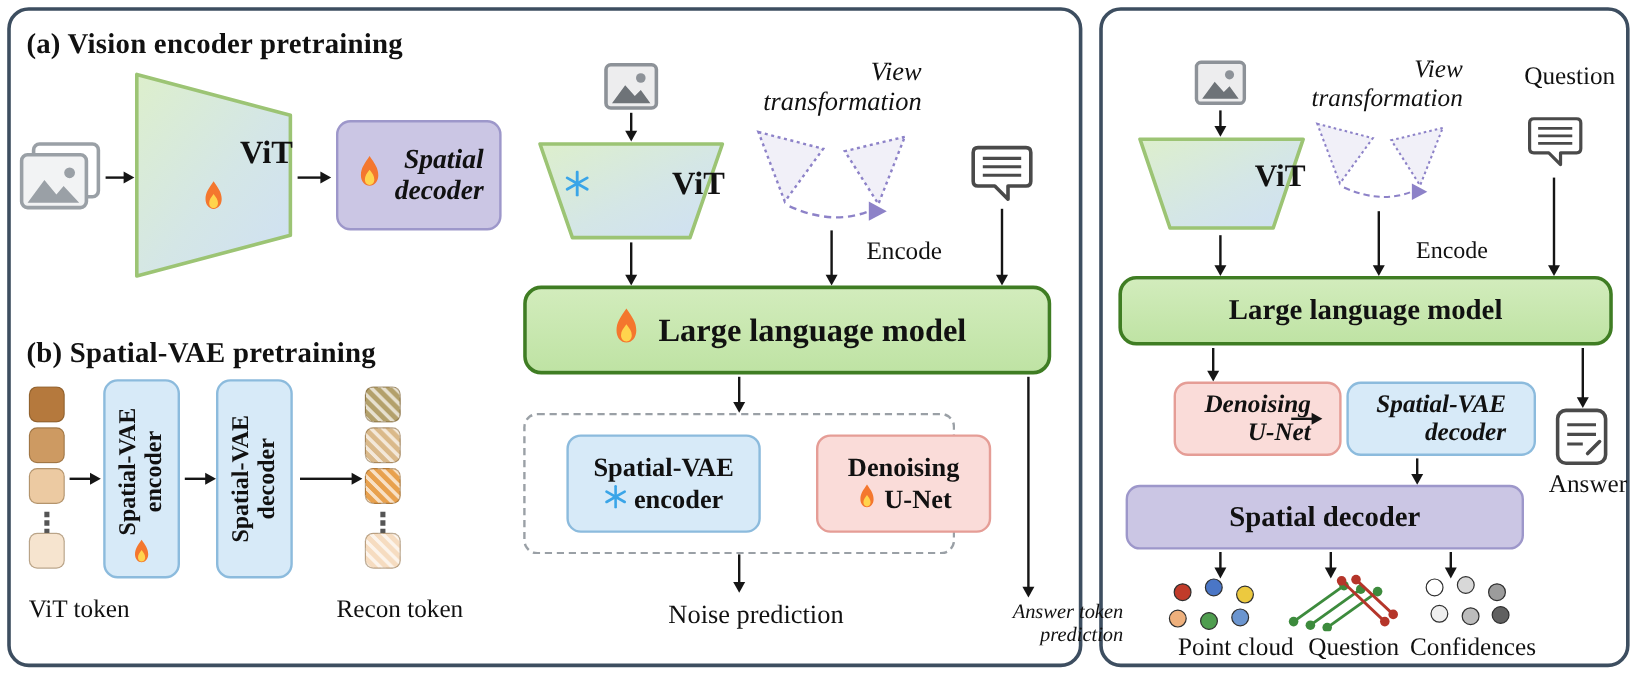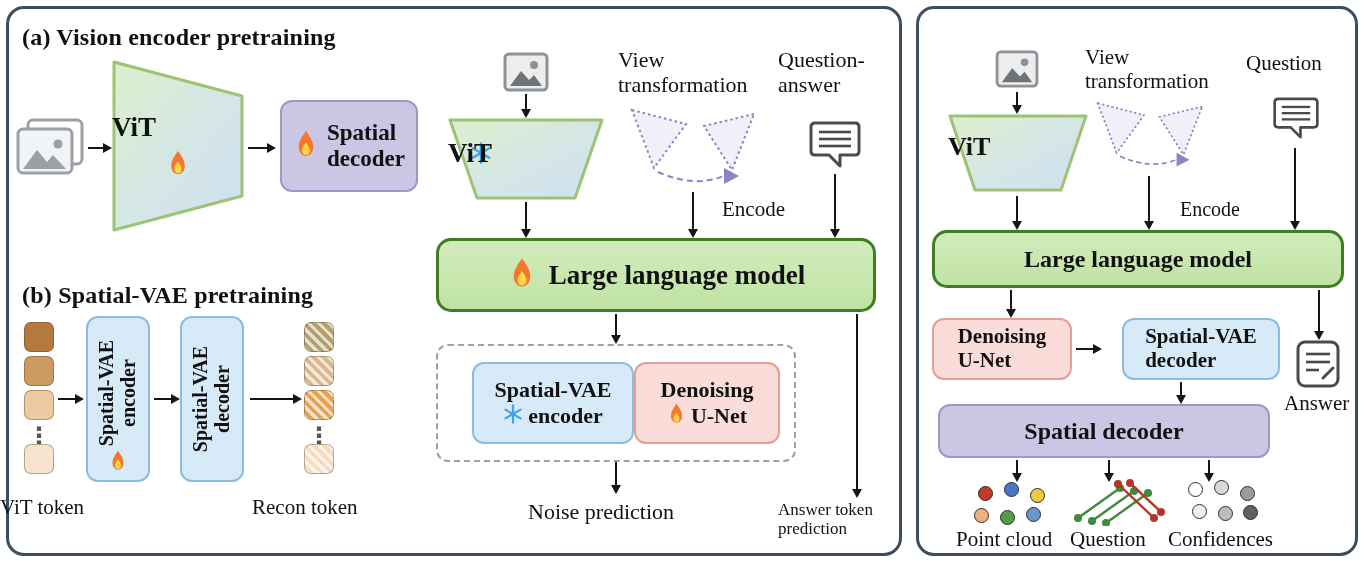--- a/index.html
+++ b/index.html
@@ -1,46 +1,46 @@
 <!DOCTYPE html>
 <html><head>
 <meta charset="utf-8">
 <style>
   html,body{margin:0;padding:0;background:#fff;}
   .canvas{position:relative;width:1364px;height:565px;background:#fff;
           font-family:"Liberation Serif","DejaVu Serif",serif;color:#111;overflow:hidden;}
   .abs{position:absolute;}
   .panel{position:absolute;border:3px solid #3d4e60;border-radius:18px;background:#fff;box-sizing:border-box;}
   .title{position:absolute;font-weight:700;font-size:24px;letter-spacing:.2px;white-space:nowrap;margin-top:12px;}
-  .pre{white-space:pre-line;text-align:left;line-height:1.12;}
+  .pre{white-space:pre-line;text-align:right;line-height:1.12;font-style:italic;}
   .lbl{position:absolute;line-height:1.12;}
   .box{position:absolute;box-sizing:border-box;display:flex;align-items:center;justify-content:center;border-radius:12px;}
   .col{flex-direction:column;}
   .row{display:flex;align-items:center;justify-content:center;}
   .blue{background:#d7eaf8;border:2.5px solid #8cbbdd;margin-left:20px;}
-  .pink{background:#fadcd9;border:2.5px solid #e59d96;}
+  .pink{background:#fadcd9;border:2.5px solid #e59d96;margin-left:46px;}
   .purple{background:#cbc6e4;border:2.5px solid #9d97ca;}
   .green{background:linear-gradient(180deg,#d2ecbc,#bfe3a4);border:3.5px solid #3f7d23;border-radius:15px;}
   .dashedbox{position:absolute;border:2.5px dashed #9aa0a6;border-radius:12px;box-sizing:border-box;}
   .vbox{position:absolute;box-sizing:border-box;border-radius:12px;background:#d7eaf8;border:2.5px solid #8cbbdd;}
   .vtext{position:absolute;left:50%;top:46%;transform:translate(-50%,-50%) rotate(-90deg);
          text-align:center;font-weight:700;line-height:1.08;white-space:pre-line;}
   .arr-v{position:absolute;width:2.4px;background:#151515;}
   .arr-v::after{content:"";position:absolute;left:50%;bottom:-8px;transform:translateX(-50%);
                 border:5.5px solid transparent;border-top:9px solid #151515;border-bottom:0;}
   .arr-h{position:absolute;height:2.4px;background:#151515;}
   .arr-h::after{content:"";position:absolute;top:50%;right:-8px;transform:translateY(-50%);
                 border:5.5px solid transparent;border-left:9px solid #151515;border-right:0;}
   .tok{position:absolute;width:30px;height:30px;border-radius:7px;box-sizing:border-box;border:1.6px solid rgba(90,60,20,.38);}
   .hatch{background-image:repeating-linear-gradient(45deg,rgba(255,255,255,.68) 0 3px,rgba(255,255,255,0) 3px 7px);}
   .tokdots{position:absolute;width:30px;text-align:center;font-weight:700;color:#555;font-size:24px;
            font-family:"DejaVu Sans",sans-serif;line-height:1;}
   .dot{position:absolute;width:15px;height:15px;border-radius:50%;box-sizing:border-box;border:1.6px solid #2f2f2f;}
   .bold{font-weight:700;}
-  .center{text-align:left;}
+  .center{text-align:right;}
 </style>
 </head>
 <body>
 
 <div class="canvas">
 
   <div class="panel" style="left:6px;top:6px;width:896px;height:550px"></div>
   <div class="panel" style="left:916px;top:6px;width:442px;height:550px"></div>
 
   <div class="title" style="left:22px;top:12px">(a) Vision encoder pretraining</div>
@@ -168,22 +168,20 @@
       <g fill="rgba(141,130,200,0.12)" stroke="#8d82c8" stroke-width="2" stroke-dasharray="2.5 3">
         <polygon points="4,6 58,20 26,64"></polygon>
         <polygon points="126,10 76,22 104,66"></polygon>
       </g>
       <path d="M30 68 Q66 84 96 72" fill="none" stroke="#8d82c8" stroke-width="2" stroke-dasharray="6 4"></path>
       <polygon points="96,64 111,72 96,80" fill="#8d82c8"></polygon>
     </svg>
   </div>
   <div class="arr-v" style="left:692px;top:192px;height:38px"></div>
 
-  <div class="lbl pre" style="left:778px;top:48px;width:114px;font-size:22px">Question-
-answer</div>
   <div class="abs" style="left:808px;top:120px">
     <svg width="54" height="50" viewBox="0 0 54 50">
       <path d="M7 3 H47 Q51 3 51 7 V31 Q51 35 47 35 H32 V46 L21 35 H7 Q3 35 3 31 V7 Q3 3 7 3 Z" fill="#ffffff" stroke="#4a4a4a" stroke-width="3" stroke-linejoin="round"></path>
       <g stroke="#4a4a4a" stroke-width="2.6">
           <line x1="11" y1="12" x2="43" y2="12"></line>
           <line x1="11" y1="19" x2="43" y2="19"></line>
           <line x1="11" y1="26" x2="43" y2="26"></line>
         </g>
     </svg>
   </div>

